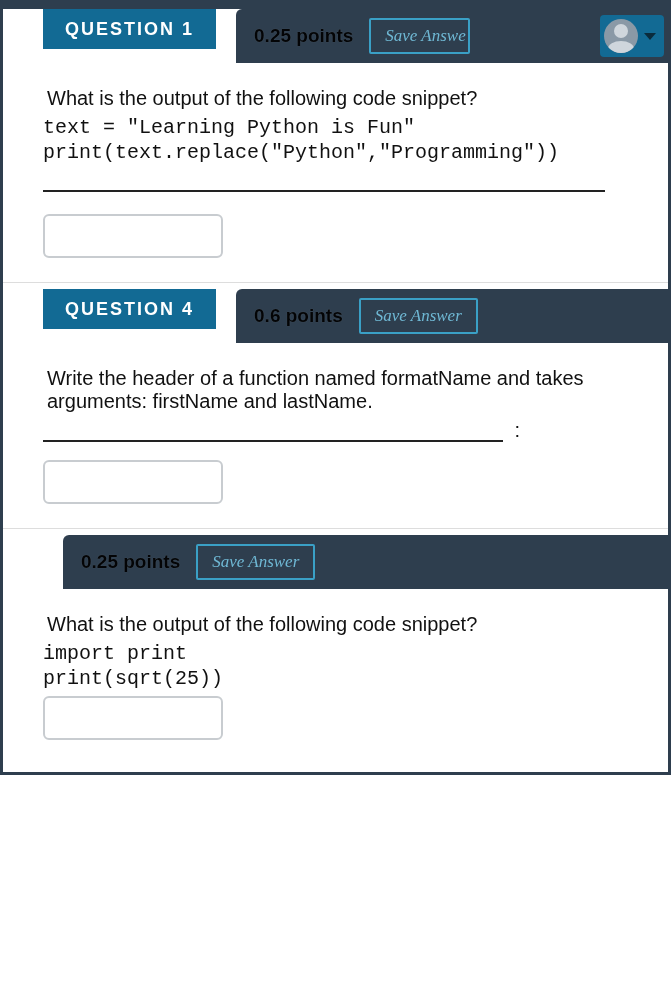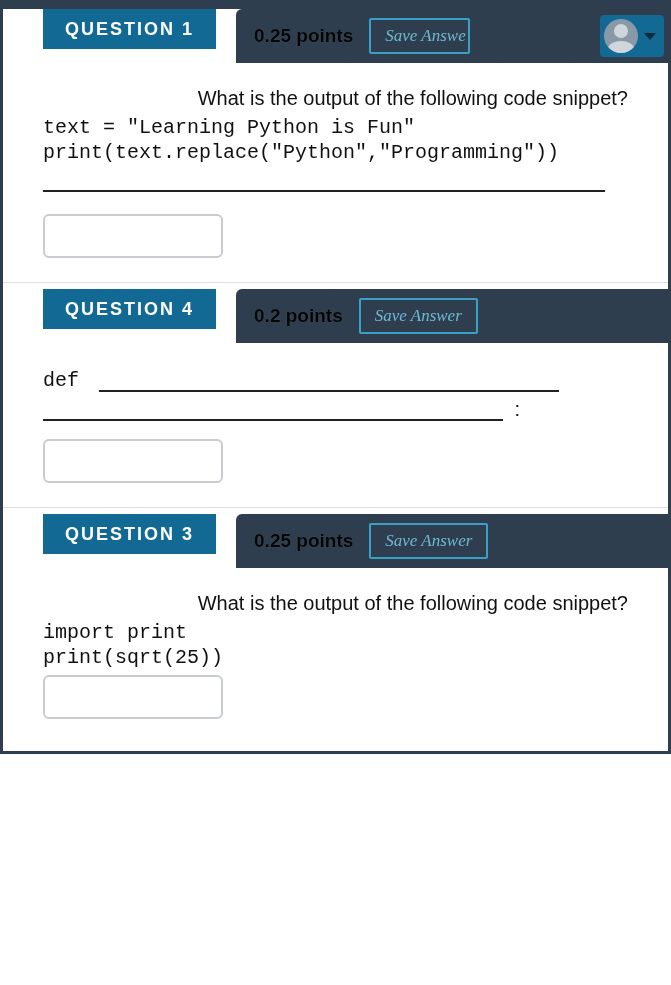--- a/index.html
+++ b/index.html
@@ -120,21 +120,21 @@
     width: 0; height: 0;
     border-left: 6px solid transparent;
     border-right: 6px solid transparent;
     border-top: 7px solid #0a2b3c;
   }
   .body-area {
     padding: 22px 40px 10px 40px;
     font-size: 20px;
     color: #111;
   }
-  .prompt-line { margin: 2px 0 6px 16px; text-align: right; }
+  .prompt-line { margin: 2px 0 6px 4px; }
   .code {
     font-family: "Courier New", Courier, monospace;
     font-size: 20px;
     white-space: pre-wrap;
     word-break: break-all;
     margin: 2px 0;
   }
   .blank-line {
     border-bottom: 2px solid #222;
     height: 24px;
@@ -189,41 +189,37 @@
       <div class="blank-line"></div>
       <input class="answer-input" type="text" value="" style="">
     </div>
   </div>
 
   <div class="question-block">
     <div class="header-row">
       <div class="q-badge">QUESTION 4</div>
       <div class="header-spacer"></div>
       <div class="dark-panel">
-        <span class="points">0.2 points</span>
+        <span class="points">0.6 points</span>
         <button class="save-btn">Save Answer</button>
       </div>
     </div>
     <div class="body-area">
-      <div class="def-row">
-        <span>def</span>
-        <span class="blank-seg" style="width:460px; margin-left:8px;"></span>
-      </div>
+      <div class="prompt-line" style="max-width:540px;">Write the header of a function named formatName and takes arguments: firstName and lastName.</div>
       <div class="colon-row">
         <span class="blank-seg" style="width:460px;"></span>
         <span style="margin-left:6px;">:</span>
       </div>
       <div style="height:14px;"></div>
       <input class="answer-input" type="text" value="" style="">
     </div>
   </div>
 
   <div class="question-block" style="border-bottom:none; padding-bottom:16px;">
     <div class="header-row">
-      <div class="q-badge">QUESTION 3</div>
       <div class="header-spacer"></div>
       <div class="dark-panel">
         <span class="points">0.25 points</span>
         <button class="save-btn">Save Answer</button>
       </div>
     </div>
     <div class="body-area">
       <div class="prompt-line">What is the output of the following code snippet?</div>
       <div class="code">import print</div>
       <div class="code">print(sqrt(25))</div>

